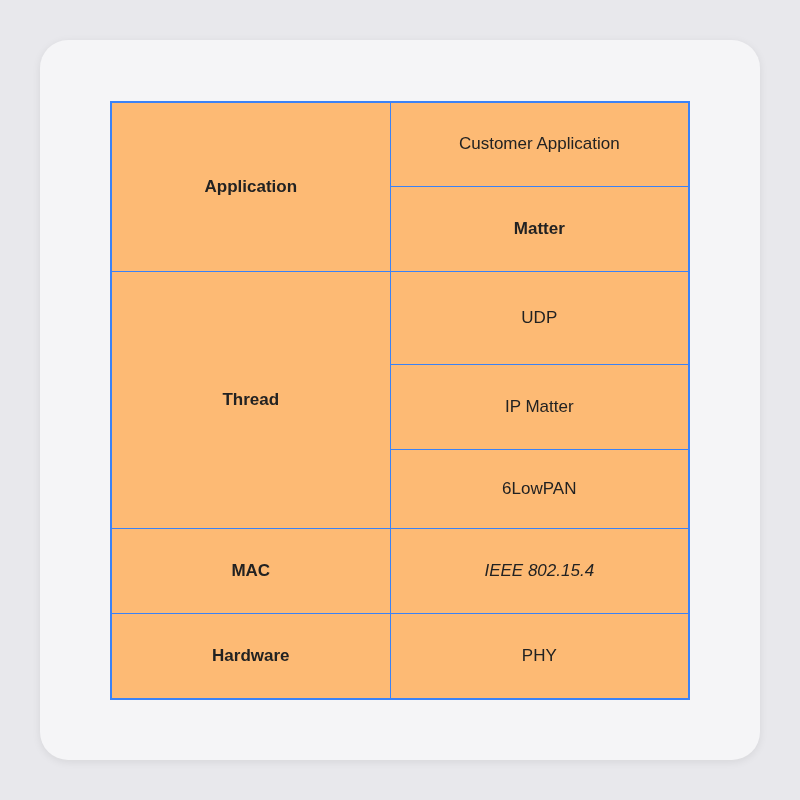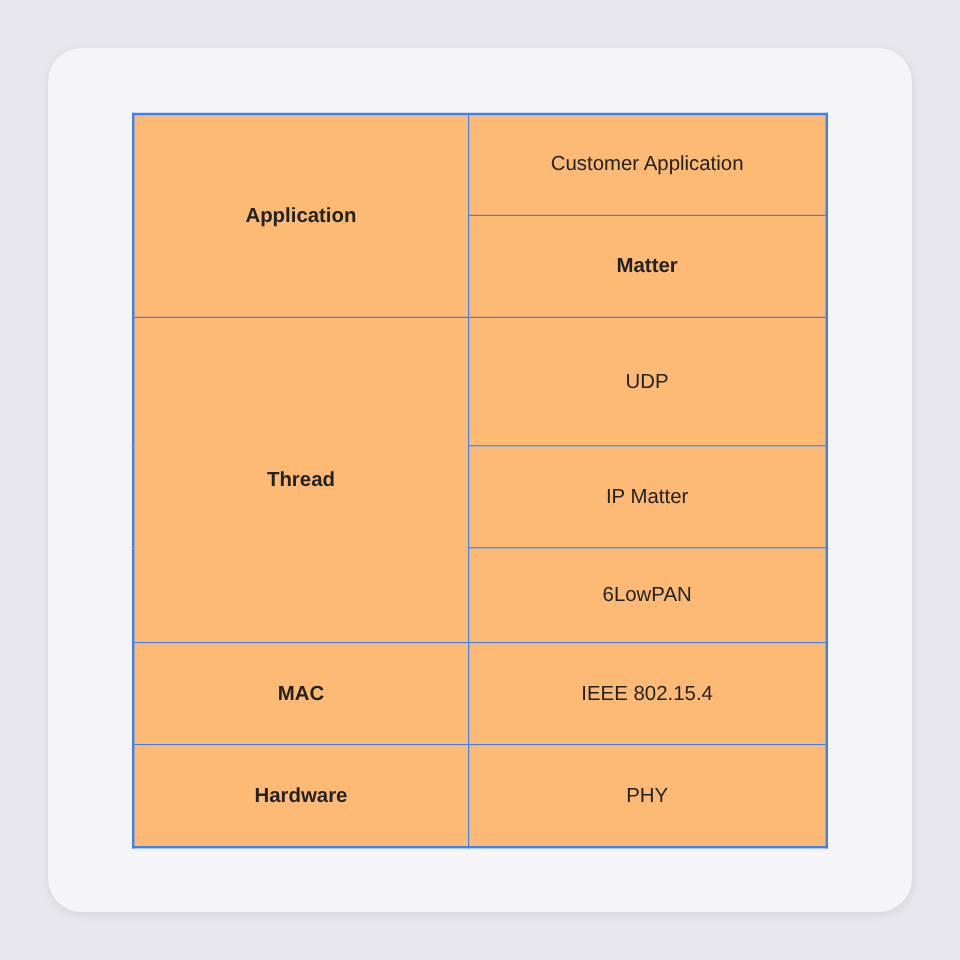--- a/index.html
+++ b/index.html
@@ -65,37 +65,38 @@
     .cell-matter {
       height: 85px;
       font-weight: 700;
     }
 
     .cell-thread {
       height: 255px;
     }
 
     .cell-udp {
-      height: 107px;
+      height: 93px;
     }
 
     .cell-ip-routing {
       height: 85px;
     }
 
     .cell-6lowpan {
       height: 79px;
     }
 
     .cell-mac {
       height: 85px;
     }
 
     .cell-ieee {
       height: 85px;
+      font-style: italic;
     }
 
     .cell-hardware {
       height: 85px;
       margin-top: 24px;
     }
 
     .cell-phy {
       height: 85px;
     }

